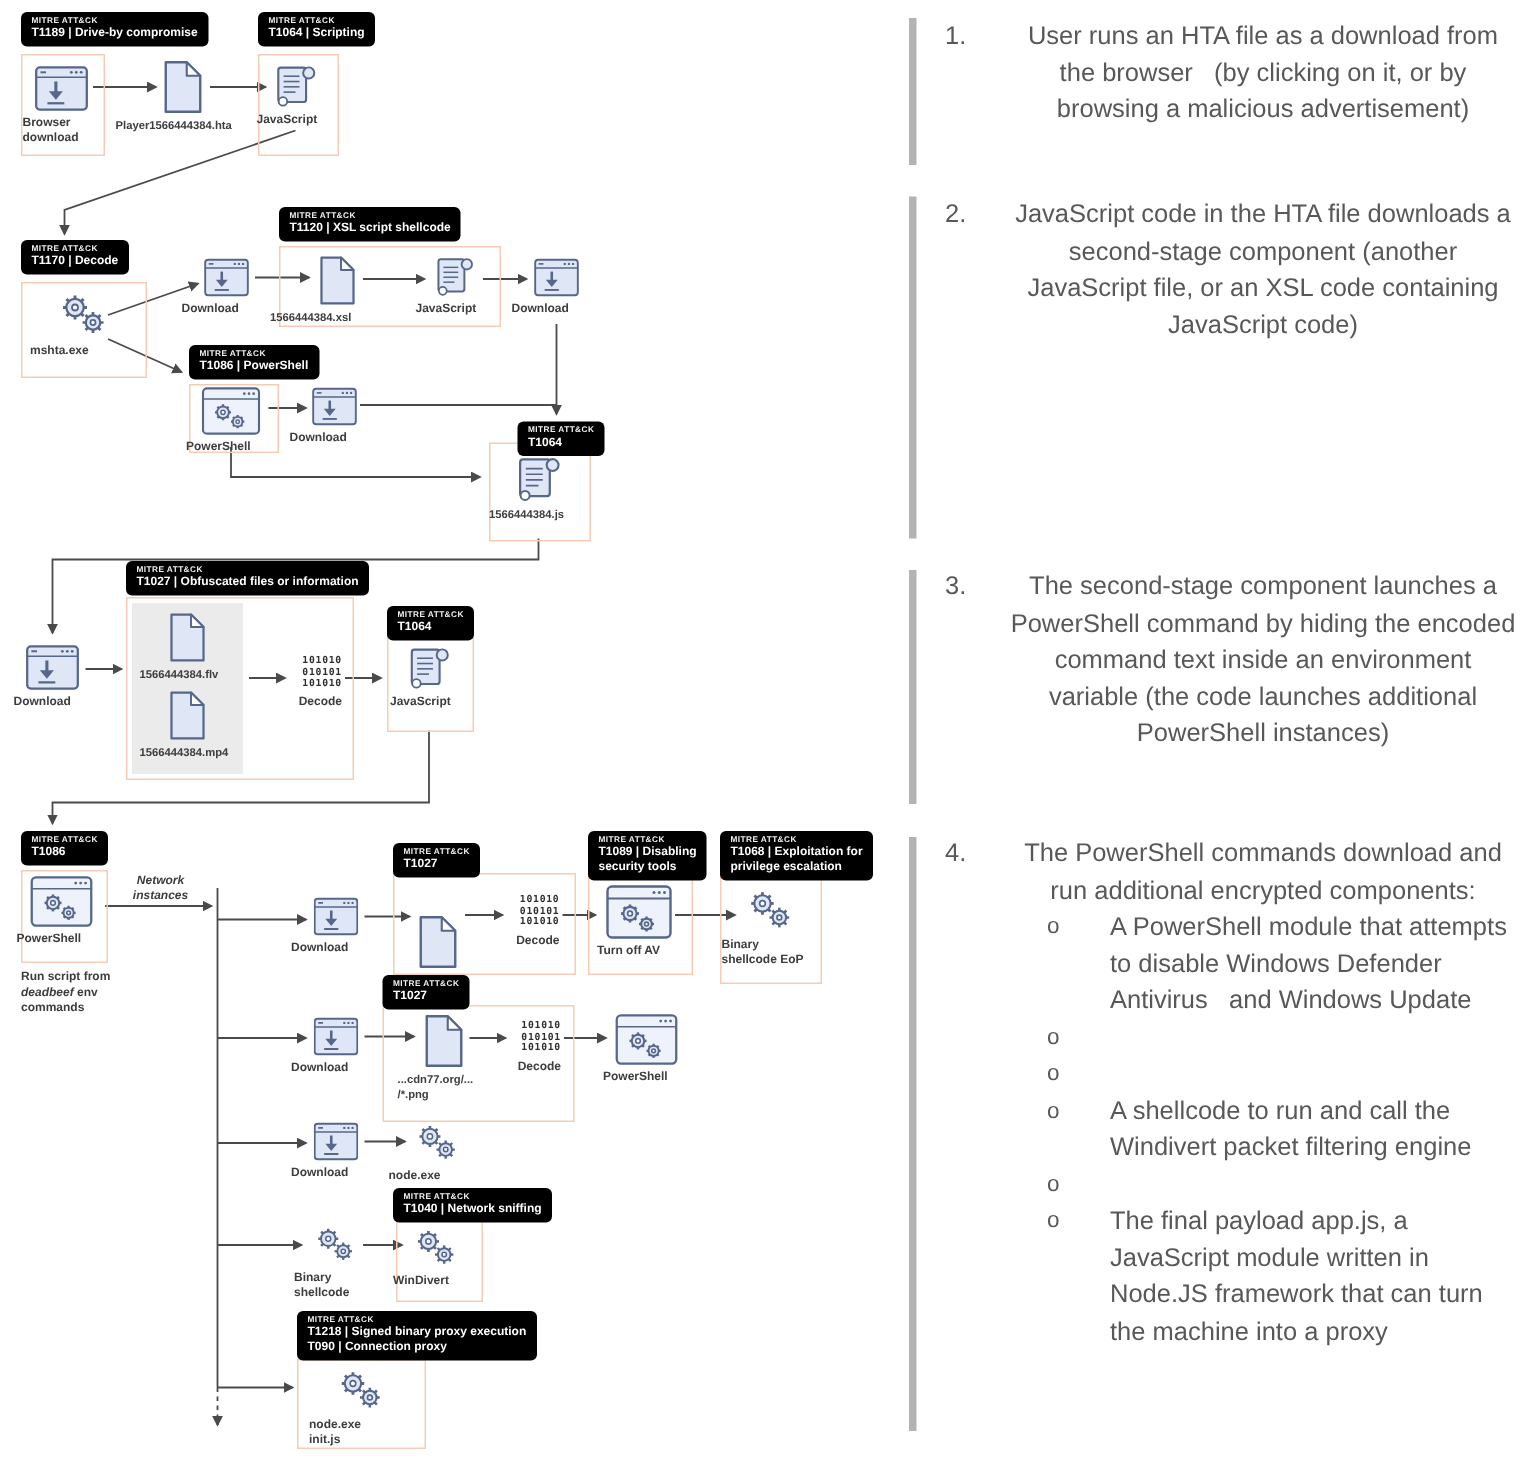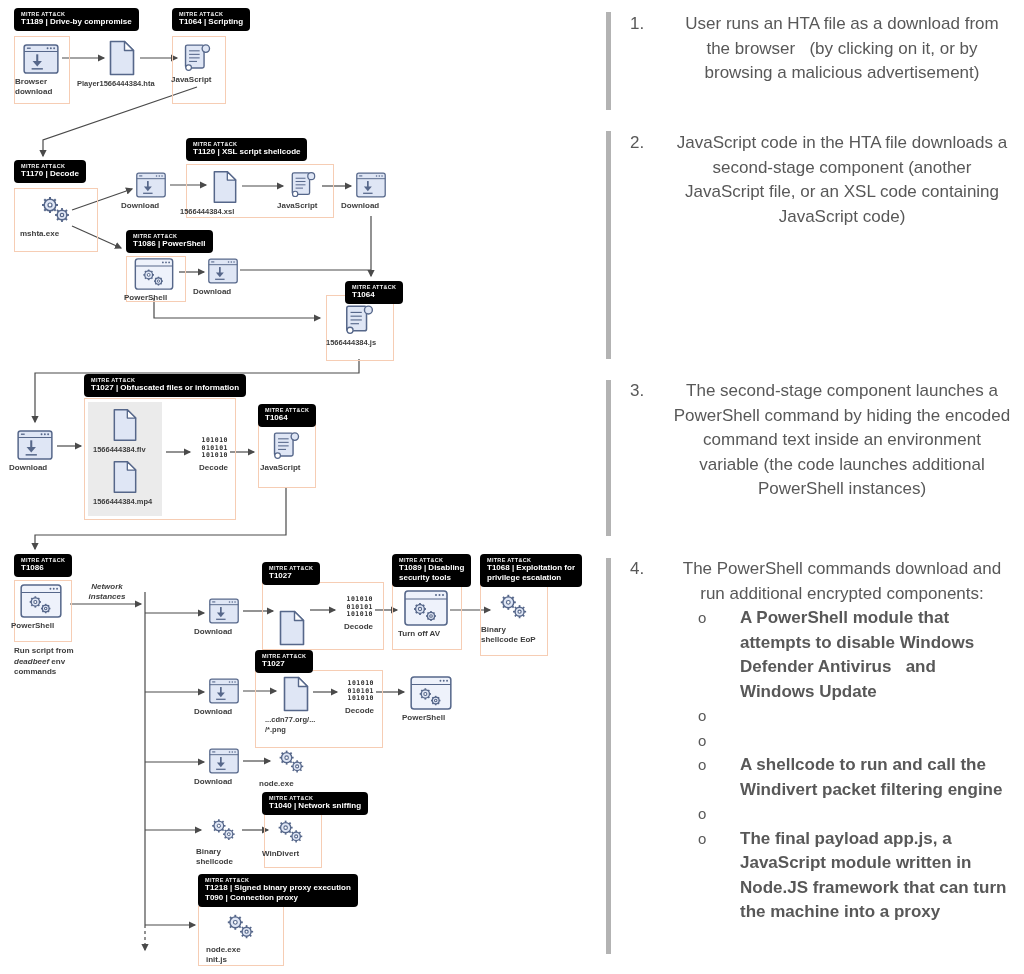--- a/index.html
+++ b/index.html
@@ -25,21 +25,21 @@
            line-height:10.5px;text-align:left;z-index:2;}
   .flowtext{position:absolute;font-size:8px;font-weight:bold;font-style:italic;
             color:#3d3d3d;line-height:9.5px;text-align:center;z-index:2;}
   .vbar{position:absolute;left:606px;width:5px;background:#b3b3b3;z-index:1;}
   .step{position:absolute;left:630px;width:382px;display:flex;color:#585858;
         font-size:17px;line-height:24.5px;}
   .step-num{width:42px;flex:none;}
   .step-text{flex:1;white-space:pre-wrap;text-align:center;}
   .bullet{display:flex;padding-left:26px;}
   .bullet-marker{width:42px;flex:none;font-size:15px;}
-  .bullet-text{flex:1;white-space:pre-wrap;font-weight:bold;}
+  .bullet-text{flex:1;white-space:pre-wrap;}
 </style>
 </head>
 <body>
 
 <svg width="0" height="0" style="position:absolute">
   <defs>
     <symbol id="i-download" viewBox="0 0 38 32">
       <rect x="1" y="1" width="36" height="30" rx="2.5" fill="#dfe6f5" stroke="#56678a" stroke-width="1.6"></rect>
       <line x1="1" y1="8" x2="37" y2="8" stroke="#56678a" stroke-width="1.2"></line>
       <line x1="4" y1="4.5" x2="8" y2="4.5" stroke="#56678a" stroke-width="1.4"></line>

